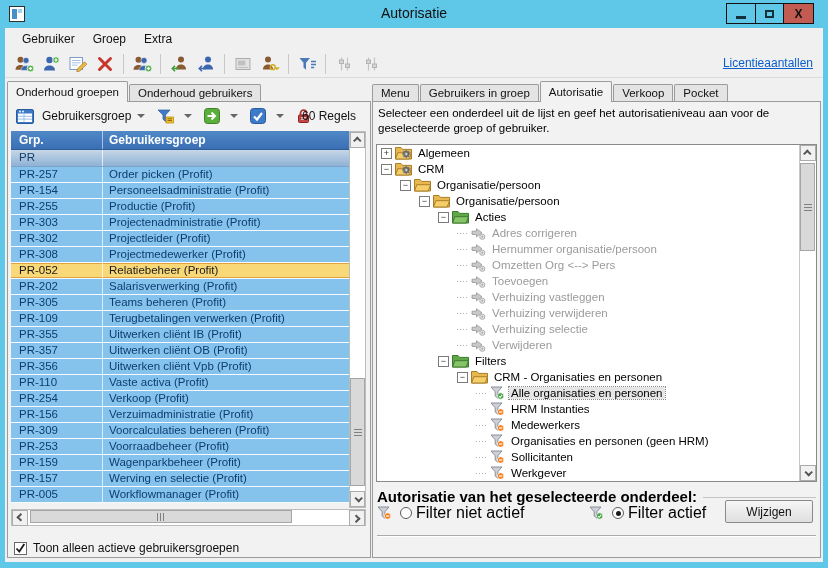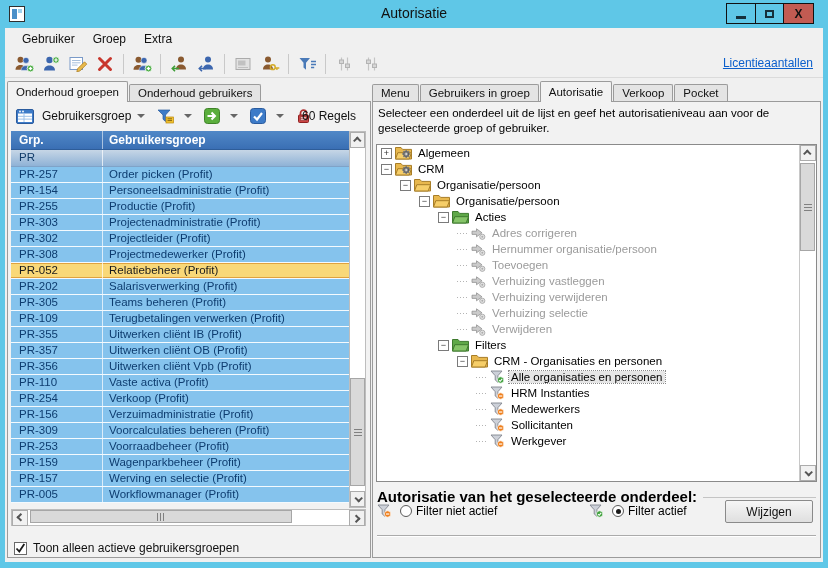--- a/index.html
+++ b/index.html
@@ -104,21 +104,21 @@
   .vscroll.tree-vs { right:0; top:0; height:336px; border:none; border-left:1px solid #C8C8C8; }
 
   .auth-title-row { position:absolute; left:4px; top:386px; right:4px; display:flex; align-items:center; }
   .auth-title { font-size:15px; font-weight:bold; color:#000; white-space:nowrap; }
   .auth-line { flex:1; height:1px; background:#C4C4C4; margin-left:6px; margin-top:2px; }
   .auth-row { position:absolute; left:4px; top:402px; right:90px; display:flex; align-items:center; }
   .auth-opt { display:flex; align-items:center; gap:4px; }
   .auth-opt:first-child { width:212px; }
   .radio { width:12px; height:12px; border-radius:50%; background:#fff; border:1px solid #5A5A5A; display:flex; align-items:center; justify-content:center; }
   .radio.on::after { content:""; width:5px; height:5px; border-radius:50%; background:#1A1A1A; }
-  .auth-opt .olabel { font-size:12px; color:#000; }
+  .auth-opt .olabel { font-size:16px; color:#000; }
   .btn-wijzigen { position:absolute; right:7px; top:398px; width:88px; height:23px; font-family:"Liberation Sans",sans-serif; font-size:12px; color:#111; background:linear-gradient(#F6F6F6,#DFDFDF); border:1px solid #8A8A8A; border-radius:2px; }
   .sep-line { position:absolute; left:4px; right:4px; top:433px; height:1px; background:#ABABAB; box-shadow:0 1px 0 #FFFFFF; }
 </style>
 </head>
 <body>
 
 <div class="window">
   <div class="titlebar">
     <span class="app-icon"></span>
     <span class="title">Autorisatie</span>
@@ -537,64 +537,75 @@
             </div>
             <div class="titem" style="padding-left: 80px;">
               <span class="xspace"></span>
               <span class="ticon">
                 <svg width="15" height="14" viewBox="0 0 15 14">
                   <path d="M1 5.2h4.5V2.8L11 6.8l-5.5 4V8.4H1z" fill="#CBCBCB" stroke="#939393" stroke-width=".8"></path>
                   <circle cx="11.3" cy="10.8" r="2.6" fill="#E4E4E4" stroke="#A0A0A0" stroke-width=".8"></circle>
                   <circle cx="11.3" cy="10.8" r="1" fill="#ACACAC"></circle>
                 </svg>
               </span>
-              <span class="tlabel dim">Toevoegen</span>
+              <span class="tlabel dim">Omzetten Org &lt;--&gt; Pers</span>
             </div>
             <div class="titem" style="padding-left: 80px;">
               <span class="xspace"></span>
               <span class="ticon">
                 <svg width="15" height="14" viewBox="0 0 15 14">
                   <path d="M1 5.2h4.5V2.8L11 6.8l-5.5 4V8.4H1z" fill="#CBCBCB" stroke="#939393" stroke-width=".8"></path>
                   <circle cx="11.3" cy="10.8" r="2.6" fill="#E4E4E4" stroke="#A0A0A0" stroke-width=".8"></circle>
                   <circle cx="11.3" cy="10.8" r="1" fill="#ACACAC"></circle>
                 </svg>
               </span>
-              <span class="tlabel dim">Verhuizing vastleggen</span>
+              <span class="tlabel dim">Toevoegen</span>
             </div>
             <div class="titem" style="padding-left: 80px;">
               <span class="xspace"></span>
               <span class="ticon">
                 <svg width="15" height="14" viewBox="0 0 15 14">
                   <path d="M1 5.2h4.5V2.8L11 6.8l-5.5 4V8.4H1z" fill="#CBCBCB" stroke="#939393" stroke-width=".8"></path>
                   <circle cx="11.3" cy="10.8" r="2.6" fill="#E4E4E4" stroke="#A0A0A0" stroke-width=".8"></circle>
                   <circle cx="11.3" cy="10.8" r="1" fill="#ACACAC"></circle>
                 </svg>
               </span>
-              <span class="tlabel dim">Verhuizing verwijderen</span>
+              <span class="tlabel dim">Verhuizing vastleggen</span>
             </div>
             <div class="titem" style="padding-left: 80px;">
               <span class="xspace"></span>
               <span class="ticon">
                 <svg width="15" height="14" viewBox="0 0 15 14">
                   <path d="M1 5.2h4.5V2.8L11 6.8l-5.5 4V8.4H1z" fill="#CBCBCB" stroke="#939393" stroke-width=".8"></path>
                   <circle cx="11.3" cy="10.8" r="2.6" fill="#E4E4E4" stroke="#A0A0A0" stroke-width=".8"></circle>
                   <circle cx="11.3" cy="10.8" r="1" fill="#ACACAC"></circle>
                 </svg>
               </span>
-              <span class="tlabel dim">Verhuizing selectie</span>
+              <span class="tlabel dim">Verhuizing verwijderen</span>
             </div>
             <div class="titem" style="padding-left: 80px;">
               <span class="xspace"></span>
               <span class="ticon">
                 <svg width="15" height="14" viewBox="0 0 15 14">
                   <path d="M1 5.2h4.5V2.8L11 6.8l-5.5 4V8.4H1z" fill="#CBCBCB" stroke="#939393" stroke-width=".8"></path>
                   <circle cx="11.3" cy="10.8" r="2.6" fill="#E4E4E4" stroke="#A0A0A0" stroke-width=".8"></circle>
                   <circle cx="11.3" cy="10.8" r="1" fill="#ACACAC"></circle>
                 </svg>
               </span>
+              <span class="tlabel dim">Verhuizing selectie</span>
+            </div>
+            <div class="titem" style="padding-left: 80px;">
+              <span class="xspace"></span>
+              <span class="ticon">
+                <svg width="15" height="14" viewBox="0 0 15 14">
+                  <path d="M1 5.2h4.5V2.8L11 6.8l-5.5 4V8.4H1z" fill="#CBCBCB" stroke="#939393" stroke-width=".8"></path>
+                  <circle cx="11.3" cy="10.8" r="2.6" fill="#E4E4E4" stroke="#A0A0A0" stroke-width=".8"></circle>
+                  <circle cx="11.3" cy="10.8" r="1" fill="#ACACAC"></circle>
+                </svg>
+              </span>
               <span class="tlabel dim">Verwijderen</span>
             </div>
             <div class="titem" style="padding-left: 61px;">
               <span class="xbox">−</span>
               <span class="ticon">
                 <svg width="17" height="14" viewBox="0 0 17 14">
                   <path d="M.5 1.5h5.5l1.6 1.9h8.9v9.6H.5z" fill="#5FA848" stroke="#3E7A2E"></path>
                   <path d="M.5 13l2.3-6.3h13.7L14.2 13z" fill="#85C468" stroke="#3E7A2E"></path>
                 </svg>
               </span>
@@ -635,20 +646,31 @@
             <div class="titem" style="padding-left: 99px;">
               <span class="xspace"></span>
               <span class="ticon">
                 <svg width="15" height="14" viewBox="0 0 15 14">
                   <path d="M1 1h11l-4.1 4.7v6.6L5.2 10V5.7z" fill="#CDD1D9" stroke="#82868E" stroke-width=".9"></path>
                   <circle cx="10.6" cy="10" r="3.2" fill="#EE7F1D" stroke="#fff" stroke-width=".7"></circle>
                   <rect x="9" y="9.45" width="3.3" height="1.15" fill="#fff"></rect>
                 </svg>
               </span>
               <span class="tlabel">Medewerkers</span>
+            </div>
+            <div class="titem" style="padding-left: 99px;">
+              <span class="xspace"></span>
+              <span class="ticon">
+                <svg width="15" height="14" viewBox="0 0 15 14">
+                  <path d="M1 1h11l-4.1 4.7v6.6L5.2 10V5.7z" fill="#CDD1D9" stroke="#82868E" stroke-width=".9"></path>
+                  <circle cx="10.6" cy="10" r="3.2" fill="#EE7F1D" stroke="#fff" stroke-width=".7"></circle>
+                  <rect x="9" y="9.45" width="3.3" height="1.15" fill="#fff"></rect>
+                </svg>
+              </span>
+              <span class="tlabel">Organisaties en personen (geen HRM)</span>
             </div>
             <div class="titem" style="padding-left: 99px;">
               <span class="xspace"></span>
               <span class="ticon">
                 <svg width="15" height="14" viewBox="0 0 15 14">
                   <path d="M1 1h11l-4.1 4.7v6.6L5.2 10V5.7z" fill="#CDD1D9" stroke="#82868E" stroke-width=".9"></path>
                   <circle cx="10.6" cy="10" r="3.2" fill="#EE7F1D" stroke="#fff" stroke-width=".7"></circle>
                   <rect x="9" y="9.45" width="3.3" height="1.15" fill="#fff"></rect>
                 </svg>
               </span>

